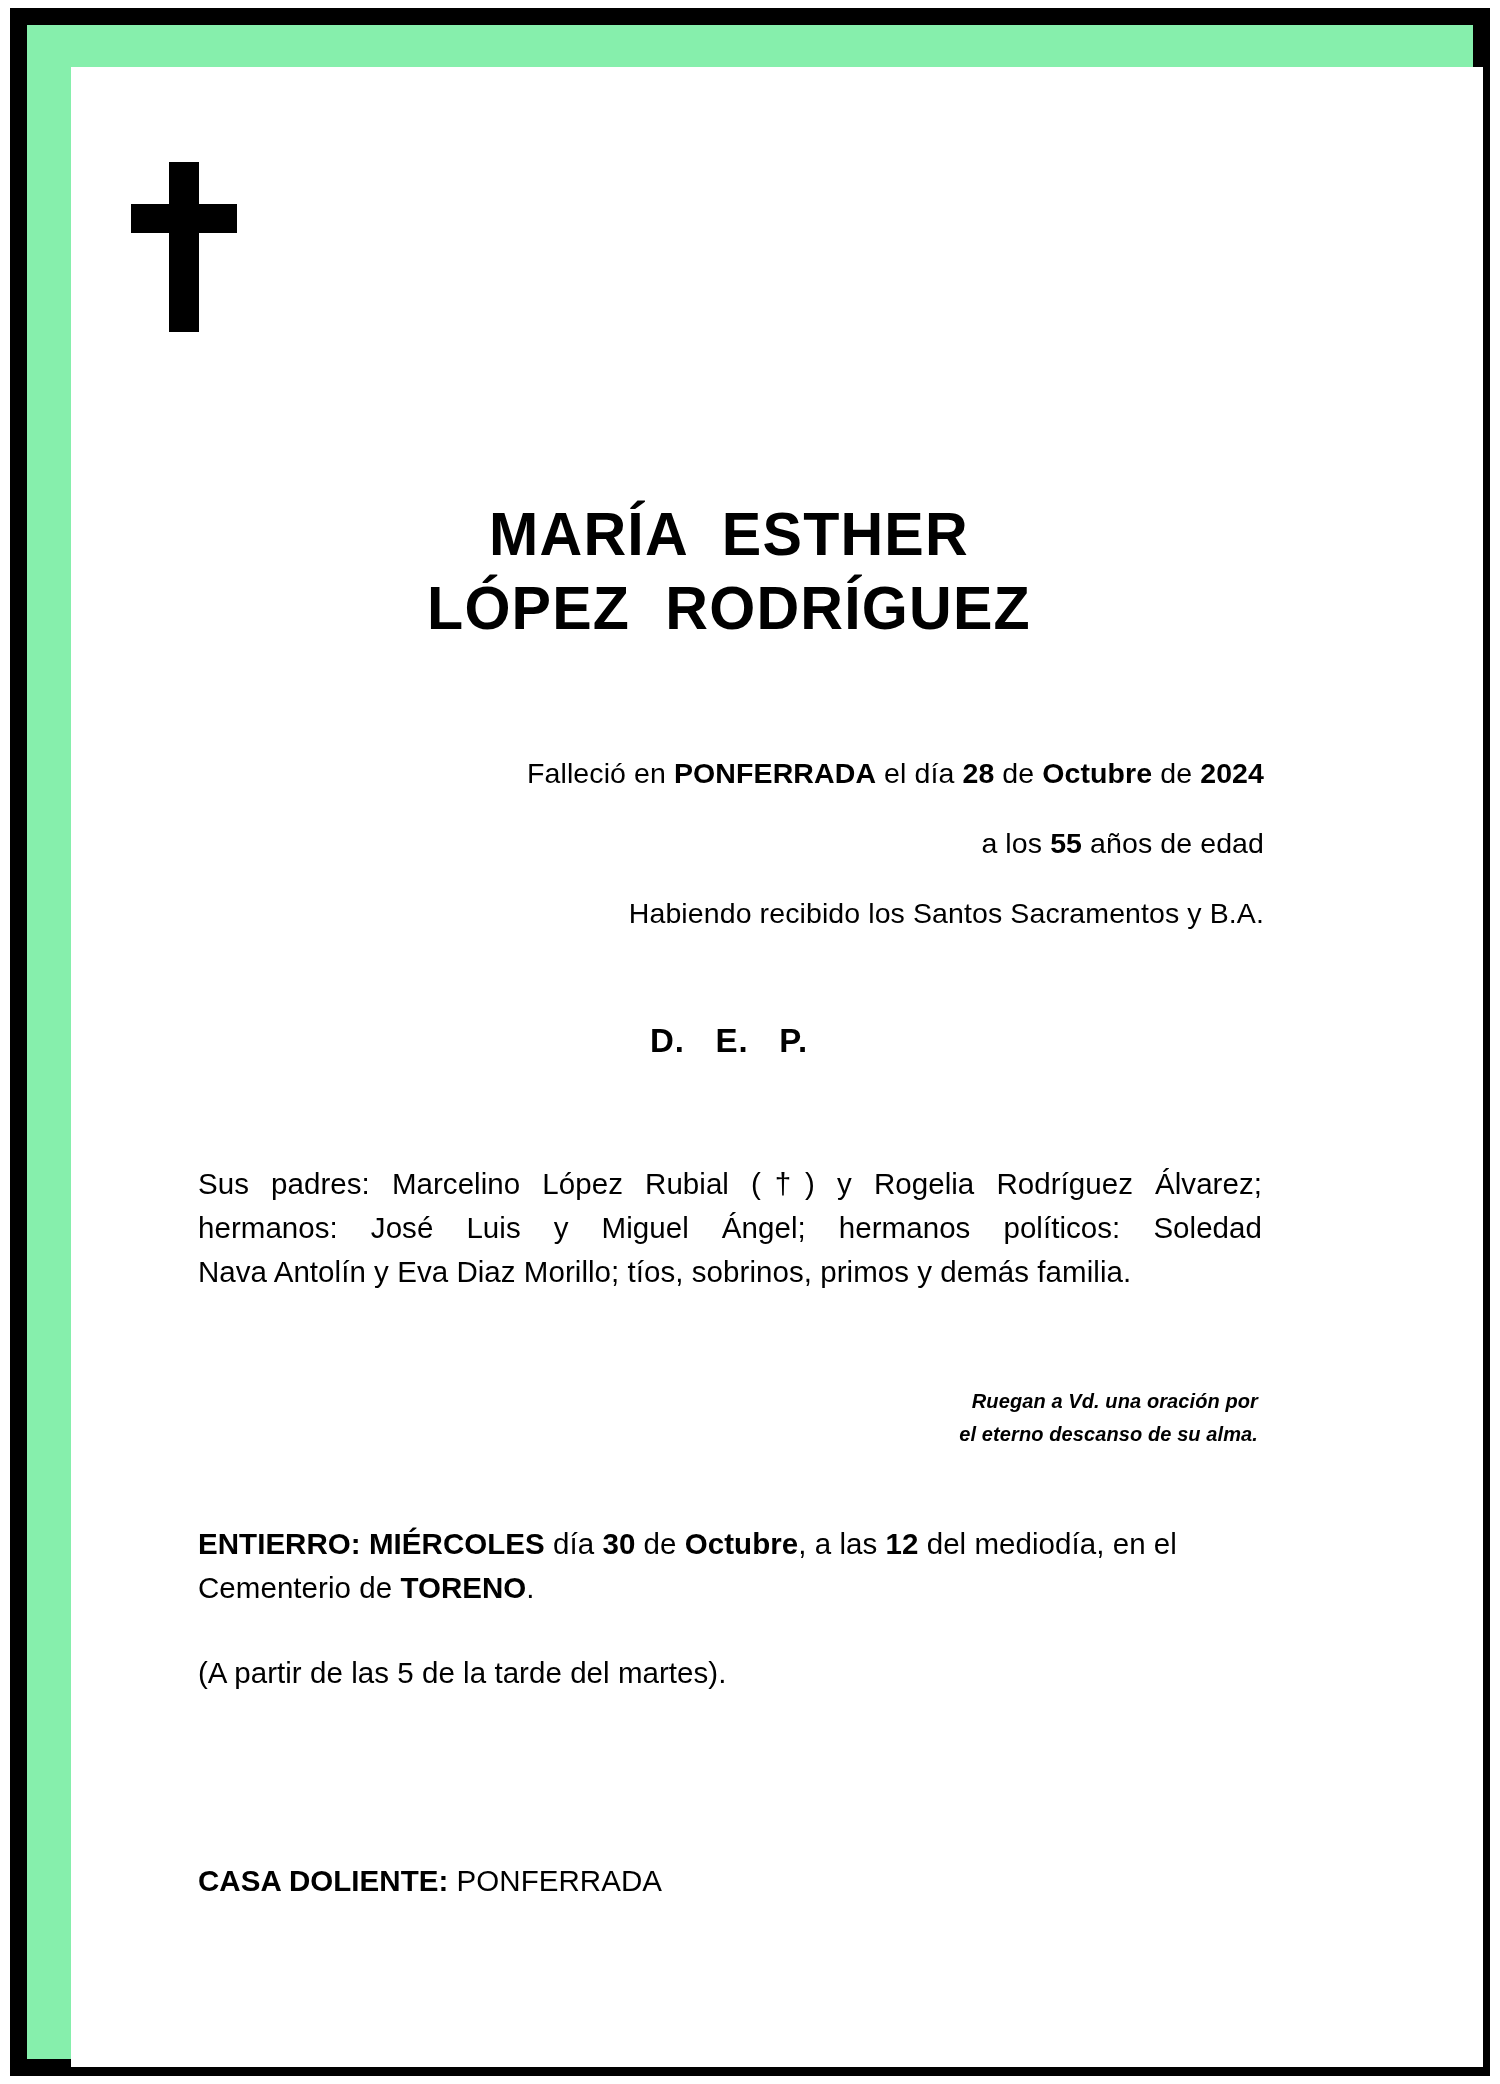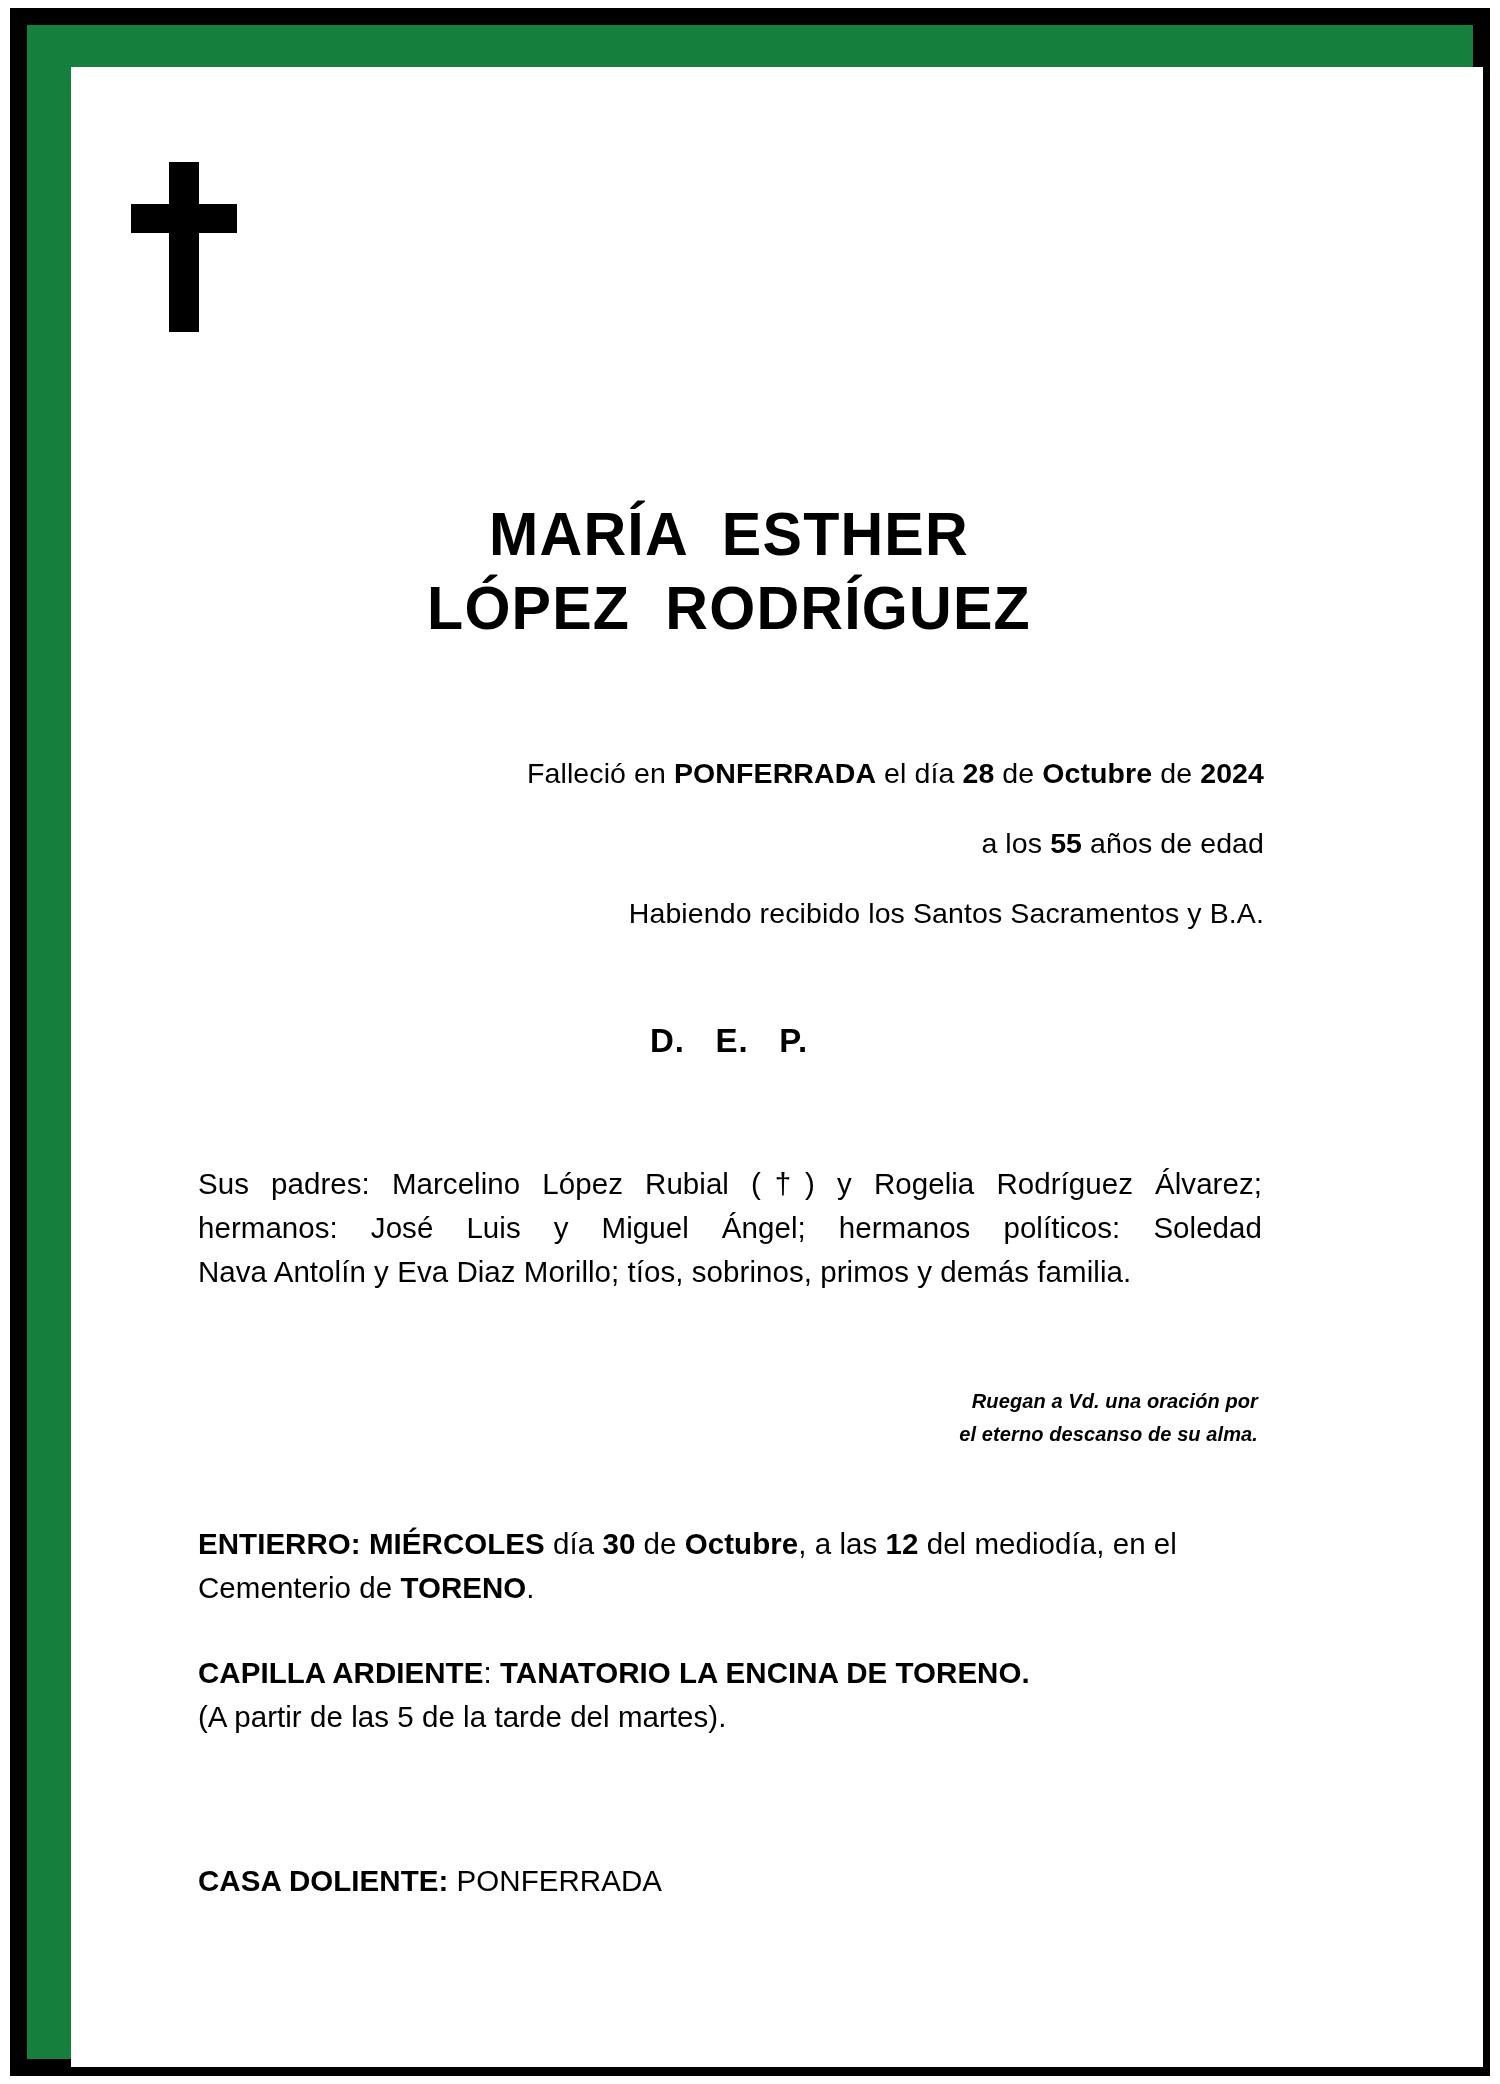--- a/index.html
+++ b/index.html
@@ -25,21 +25,21 @@
     padding: 8px;
   }
   .frame-outer {
     position: absolute;
     left: 10px;
     top: 8px;
     width: 1480px;
     height: 2068px;
     box-sizing: border-box;
     border: 17px solid #000000;
-    background: #15803d;
+    background: #86efac;
   }
   .sheet {
     position: absolute;
     left: 44px;
     top: 42px;
     width: 1412px;
     height: 2000px;
     box-sizing: border-box;
     background: #ffffff;
   }
@@ -203,21 +203,20 @@
 
         <div class="prayer">
           <div>Ruegan a Vd. una oración por</div>
           <div>el eterno descanso de su alma.</div>
         </div>
 
         <div class="arr arr-entierro"><b>ENTIERRO: </b><b>MIÉRCOLES</b><span> día </span><b>30</b><span> de </span><b>Octubre</b><span>, a las </span><b>12</b><span> del mediodía, en el</span>
           <span>Cementerio de </span><b>TORENO</b><span>.</span></div>
 
         <div class="arr arr-capilla">
-          <div><b>CAPILLA ARDIENTE</b><span>: </span><b>TANATORIO LA ENCINA DE TORENO.</b></div>
           <div>(A partir de las 5 de la tarde del martes).</div>
         </div>
 
         <div class="arr arr-casa"><b>CASA DOLIENTE:</b><span> PONFERRADA</span></div>
 
       </div>
     </div>
   </div>
 </div>
 

